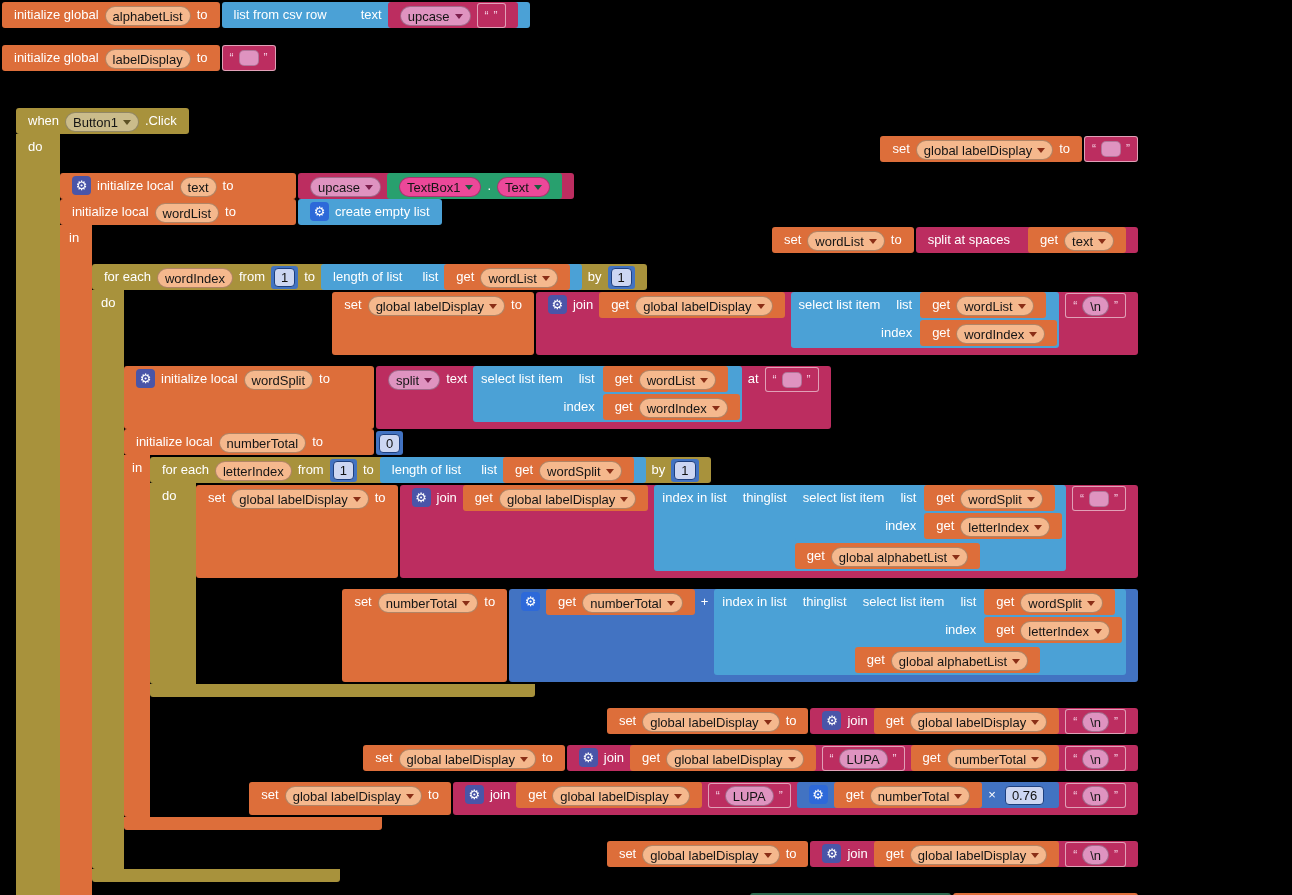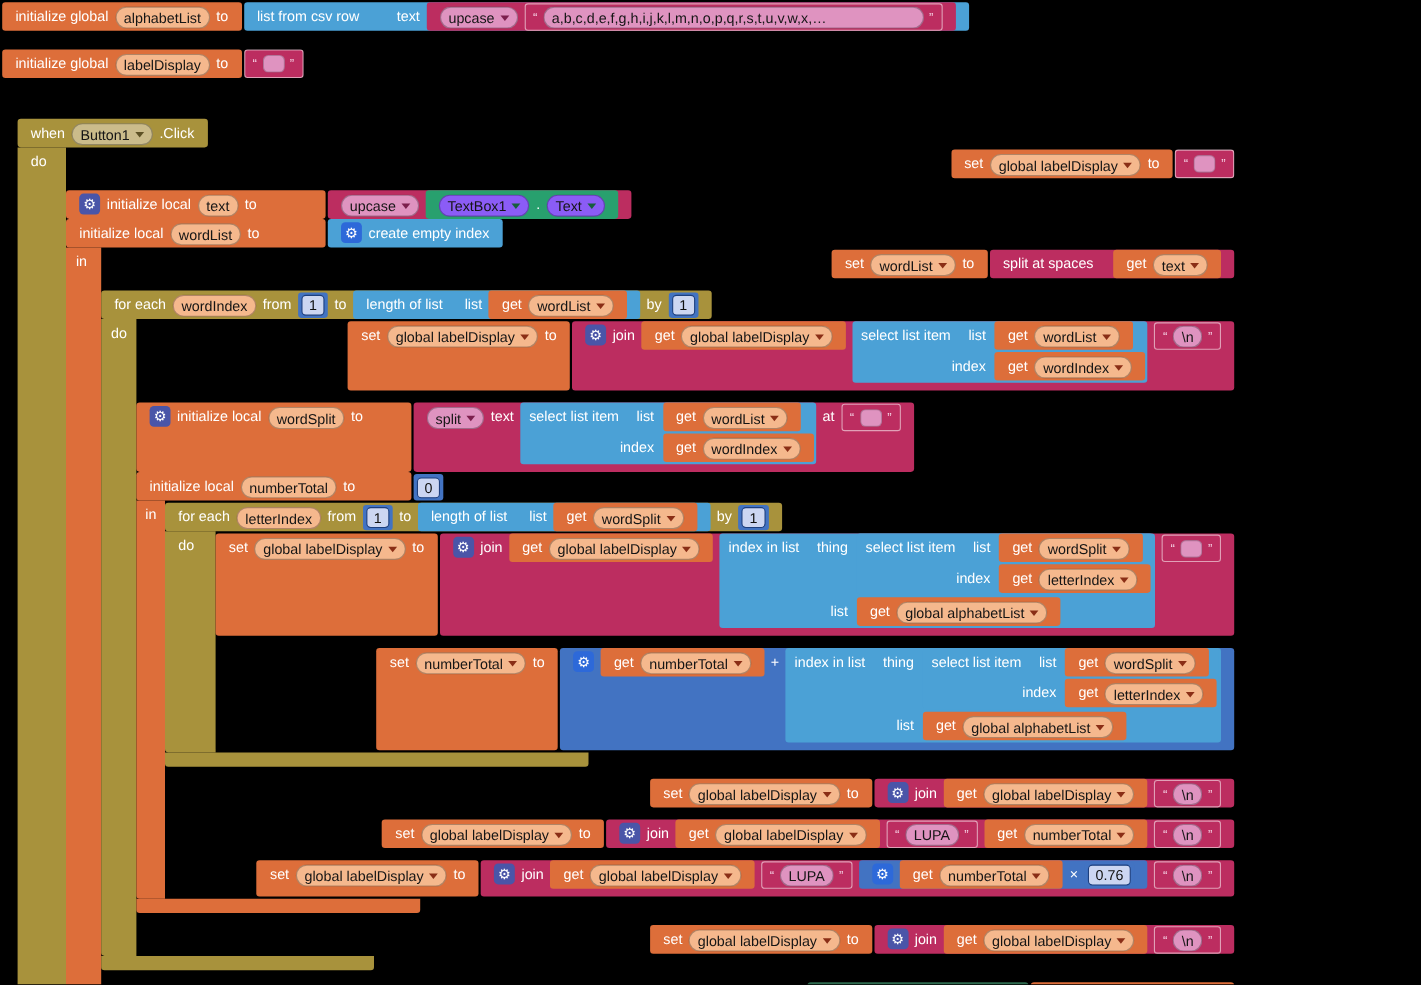--- a/index.html
+++ b/index.html
@@ -20,21 +20,21 @@
   .seg>.fl{margin-top:4px}
   .seg>.gr{margin-top:3px}
   .seg>.num{margin-top:2px}
   .seg>.strblk{margin-top:1px}
   .padb{padding-bottom:7px}
   .t{white-space:nowrap}
   .gold{background:#a8923c}.orange{background:#dd6e3a}.magenta{background:#bc2d60}
   .lblue{background:#4ba1d6}.mblue{background:#4273c2}.green{background:#28a06e}.dgreen{background:#2e6b4f}
   .fl{display:inline-flex;align-items:center;column-gap:5px;height:17px;padding:1px 7px 0;border-radius:10px;
       background:#f5b88d;color:#151515;border:1px solid rgba(0,0,0,.28);white-space:nowrap}
-  .f-gold{background:#cbbc8b}.f-pink{background:#df93c0}.f-green{background:#8b5cf6}
+  .f-gold{background:#cbbc8b}.f-pink{background:#df93c0}.f-green{background:#ec4899}
   .f-sage{background:#bacdbb}
   .f-num{background:#ccd6f2;border-radius:4px;border:1px solid #1d3f7e}
   .fl.wide{min-width:330px}
   .ar{width:0;height:0;border-left:4px solid transparent;border-right:4px solid transparent;border-top:5px solid #8a2e16}
   .f-pink .ar{border-top-color:#7c1f4d}
   .f-green .ar{border-top-color:#175e3e}
   .f-sage .ar{border-top-color:#21432f}
   .f-gold .ar{border-top-color:#5d5125}
   .gr{width:19px;height:19px;flex:none;border-radius:4px;background:#4a55a8;color:#fff;display:inline-flex;align-items:center;justify-content:center;font-size:13px}
   .gr.blu{background:#2d69d9}
@@ -42,21 +42,21 @@
   .num .fl{margin:0;padding:0 6px;color:#111}
   .strblk{display:inline-flex;align-items:center;column-gap:5px;padding:0 7px;min-height:23px;border-radius:3px;
       background:#bc2d60;border:1px solid rgba(255,255,255,.55);width:max-content}
   .q{color:#f2cade;font-size:12px}
   .loz{display:inline-block;width:18px;height:14px;border-radius:5px;background:#df93c0;border:1px solid rgba(0,0,0,.2)}
   .slist{display:grid;grid-template-columns:max-content max-content;column-gap:8px;row-gap:2px;
       background:#4ba1d6;border-radius:3px;padding:0 2px 2px 8px;color:#fff;width:max-content}
   .sll{display:flex;justify-content:space-between;column-gap:16px;line-height:26px}
   .sll.end{justify-content:flex-end}
   .inlist{display:flex;column-gap:8px;background:#4ba1d6;border-radius:3px;padding:0 2px 2px 8px;color:#fff;width:max-content}
-  .inll{display:flex;flex-direction:column;justify-content:space-between}
+  .inll{display:flex;flex-direction:row;justify-content:space-between}
   .inll .top{display:flex;column-gap:16px;line-height:26px}
   .inll .bot{text-align:right;line-height:26px}
   .inlv{display:flex;flex-direction:column;row-gap:2px;align-items:flex-start}
 </style>
 </head>
 <body>
 
 <div class="canvas">
 
   <div class="row abs" style="left:2px;top:2px">
@@ -70,23 +70,20 @@
     <span class="seg lblue">
       <b class="t">list from csv row</b>
       <b class="t" style="margin-left:28px">text</b>
       <span class="seg magenta">
         <u class="fl f-pink">
             <b>upcase</b>
             <i class="ar"></i>
           </u>
         <span class="strblk">
           <b class="q">“</b>
-          <u class="fl f-pink wide">
-              <b>a,b,c,d,e,f,g,h,i,j,k,l,m,n,o,p,q,r,s,t,u,v,w,x,…</b>
-            </u>
           <b class="q">”</b>
         </span>
       </span>
     </span>
   </div>
 
   <div class="row abs" style="left:2px;top:45px">
     <span class="seg orange">
       <b class="t">initialize global</b>
       <u class="fl">
@@ -166,21 +163,21 @@
                 <b class="t">initialize local</b>
                 <u class="fl">
                     <b>wordList</b>
                   </u>
                 <b class="t">to</b>
               </span>
               <span class="seg lblue">
                 <u class="gr blu">
                     <b>⚙</b>
                   </u>
-                <b class="t">create empty index</b>
+                <b class="t">create empty list</b>
               </span>
             </div>
           </div>
           <div class="cbody">
             <div class="spine n orange"><b>in</b></div>
             <div class="stack">
 
               <div class="row">
                 <span class="seg orange">
                   <b class="t">set</b>

